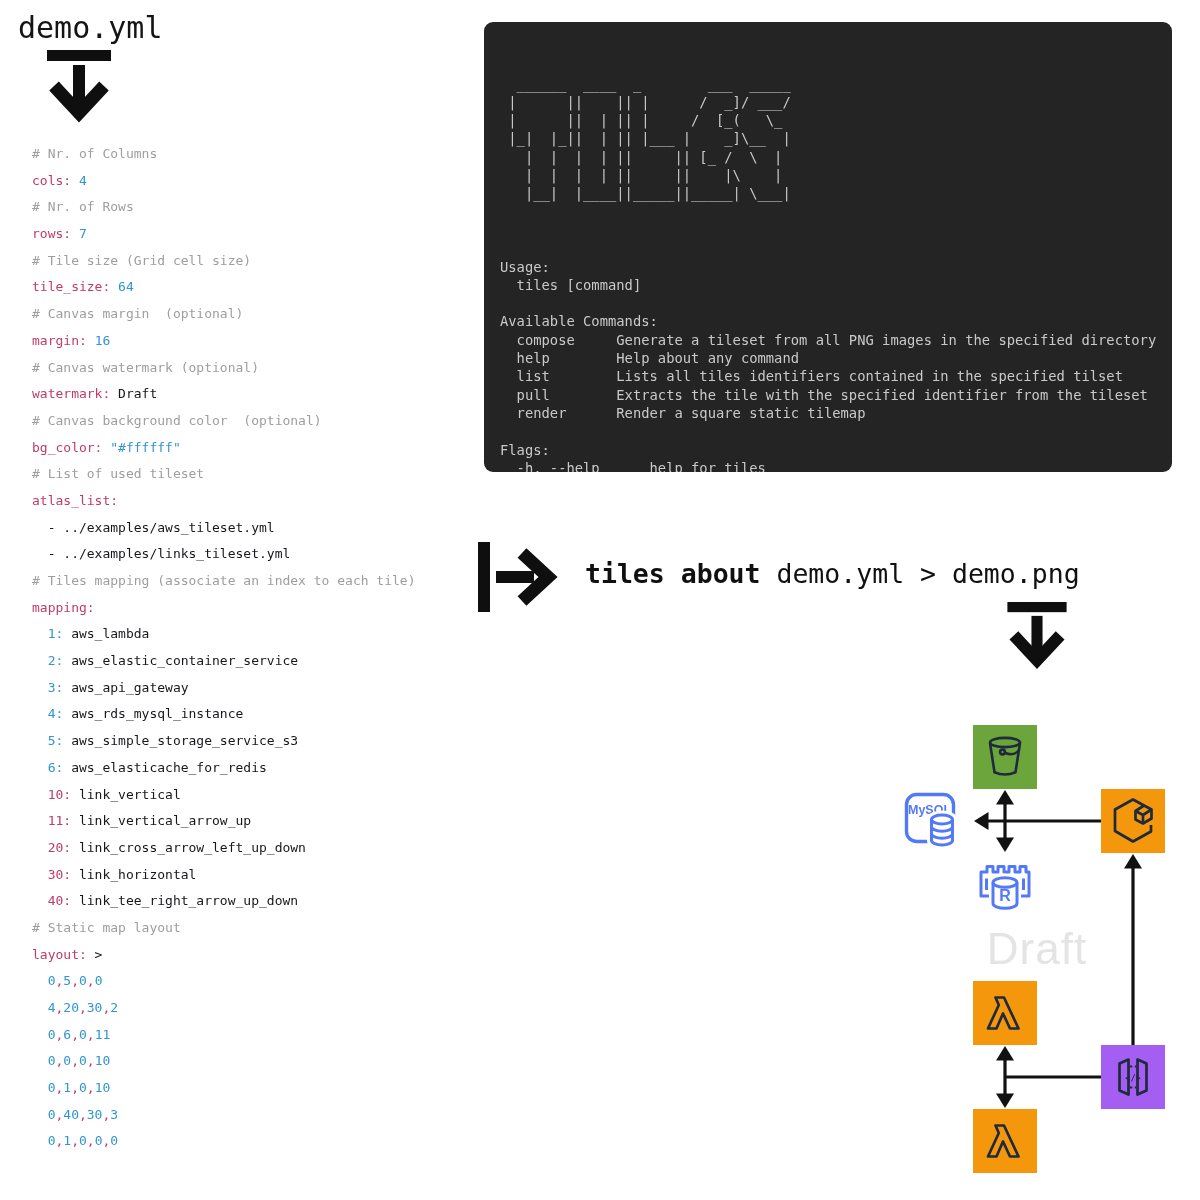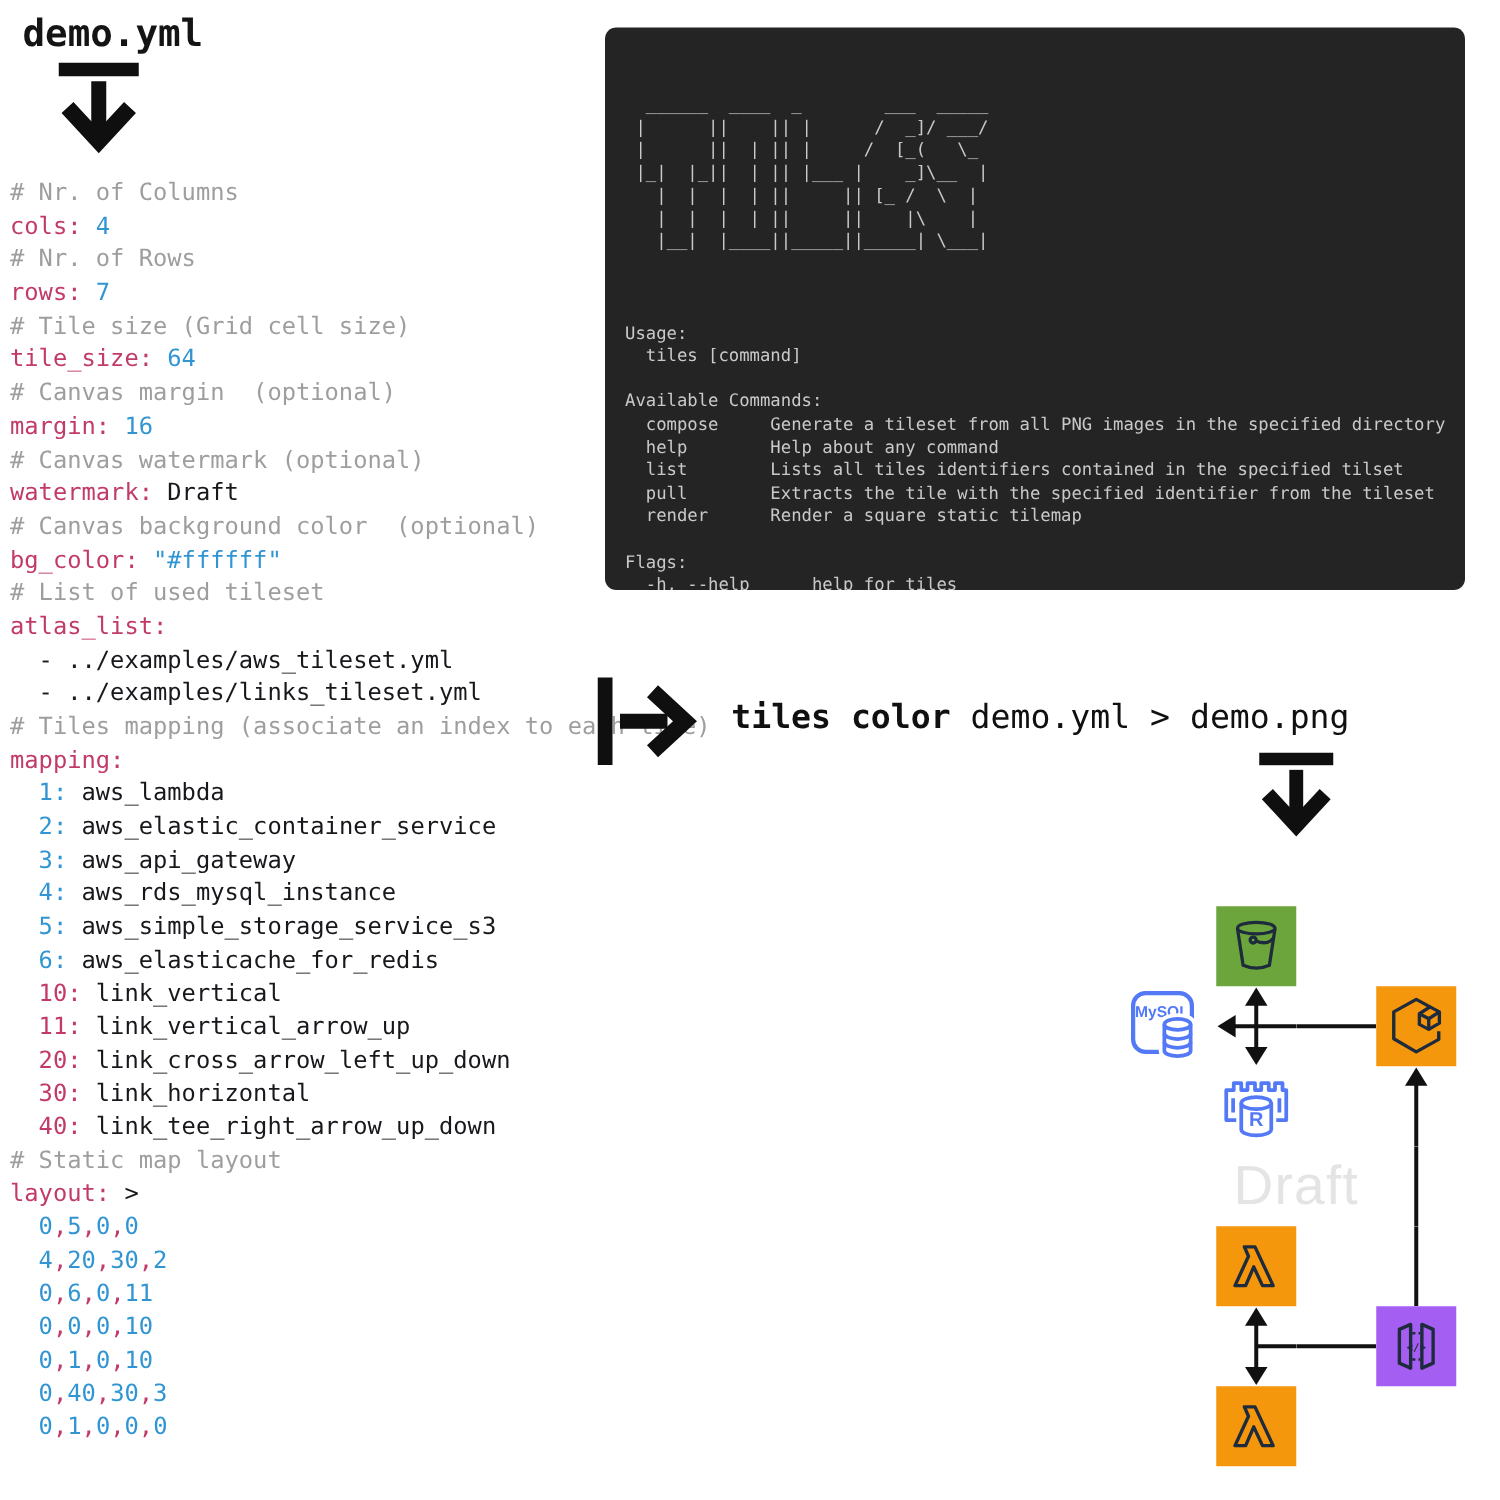--- a/index.html
+++ b/index.html
@@ -1,22 +1,22 @@
 <!DOCTYPE html>
 <html style="--ink: #0f0f0f; --yaml-key: #c13a6a; --yaml-num: #3095d2; --yaml-comment: #9e9e9e; --yaml-plain: #17171c; --terminal-bg: #242424; --terminal-text: #c9c9c9; --terminal-accent: #c97e4e; --tile-green: #6ca53c; --tile-orange: #f5970d; --tile-purple: #a55ef2; --aws-blue: #5479f7; --icon-stroke: #1e2b3c; --link-black: #111111; --watermark-gray: #e4e4e4;"><head>
 <meta charset="utf-8">
 <style>
   html,body{margin:0;padding:0}
   body{width:1200px;height:1200px;position:relative;overflow:hidden;background:#ffffff;
        font-family:"DejaVu Sans Mono","Liberation Mono",monospace}
-  .yaml-title{position:absolute;left:18px;top:10px;font-size:30px;font-weight:700;color:#141414}
+  .yaml-title{position:absolute;left:18px;top:10px;font-size:30px;font-weight:400;color:#141414}
   .dl-arrow{position:absolute;color:var(--ink)}
   .dl-arrow-1{left:46px;top:50px}
   .dl-arrow-2{left:1006px;top:602px}
-  .yaml-code{position:absolute;left:8px;top:141px;font-size:19px;line-height:26.7px;white-space:pre}
+  .yaml-code{position:absolute;left:32px;top:141px;font-size:13px;line-height:26.7px;white-space:pre}
   .code-line{height:26.7px}
   .tok-com{color:var(--yaml-comment)}
   .tok-key{color:var(--yaml-key)}
   .tok-num{color:var(--yaml-num)}
   .tok-str{color:var(--yaml-num)}
   .tok-plain{color:var(--yaml-plain)}
   .terminal{position:absolute;left:484px;top:22px;width:688px;height:450px;background:var(--terminal-bg);
             border-radius:9px;padding:16px;box-sizing:border-box;color:var(--terminal-text);
             font-size:13.8px;line-height:18.3px;white-space:pre;overflow:hidden}
   .ascii{margin:0;font-family:inherit;line-height:18.3px}
@@ -55,21 +55,21 @@
    |__|  |____||_____||_____| \___|</pre>
   <div id="term-body"><div class="term-line"><span class="tt-plain"></span></div><div class="term-line"><span class="tt-plain">Usage:</span></div><div class="term-line"><span class="tt-plain">  tiles [command]</span></div><div class="term-line"><span class="tt-plain"></span></div><div class="term-line"><span class="tt-plain">Available Commands:</span></div><div class="term-line"><span class="tt-plain">  compose     Generate a tileset from all PNG images in the specified directory</span></div><div class="term-line"><span class="tt-plain">  help        Help about any command</span></div><div class="term-line"><span class="tt-plain">  list        Lists all tiles identifiers contained in the specified tilset</span></div><div class="term-line"><span class="tt-plain">  pull        Extracts the tile with the specified identifier from the tileset</span></div><div class="term-line"><span class="tt-plain">  render      Render a square static tilemap</span></div><div class="term-line"><span class="tt-plain"></span></div><div class="term-line"><span class="tt-plain">Flags:</span></div><div class="term-line"><span class="tt-plain">  -h, --help      help for tiles</span></div></div>
 </div>
 
 <svg class="cmd-icon" width="84" height="72" viewBox="0 0 84 72">
   <rect x="0" y="1" width="12" height="70" fill="currentColor"></rect>
   <path d="M18 36 H56" stroke="currentColor" stroke-width="12" fill="none"></path>
   <path d="M44 12 L70 36 L44 60" stroke="currentColor" stroke-width="13" fill="none"></path>
 </svg>
 
-<div class="cmd-text"><span class="cmd-bold">tiles color</span><span> demo.yml &gt; demo.png</span></div>
+<div class="cmd-text"><span class="cmd-bold">tiles about</span><span> demo.yml &gt; demo.png</span></div>
 
 <svg class="dl-arrow dl-arrow-2" width="62" height="74" viewBox="0 0 66 80">
   <rect x="1" y="0" width="64" height="11" fill="currentColor"></rect>
   <path d="M33 15 V56" stroke="currentColor" stroke-width="12" fill="none"></path>
   <path d="M8 36 L33 63 L58 36" stroke="currentColor" stroke-width="13" fill="none"></path>
 </svg>
 
 <div class="tilemap" id="tilemap">
   <div class="watermark">Draft</div>
 <div class="tile" style="left: 80px; top: 16px; background: rgb(108, 165, 60);">

